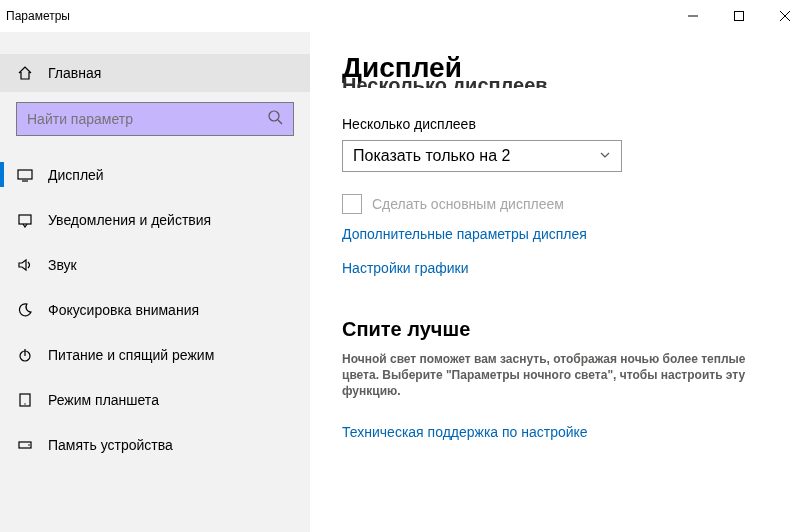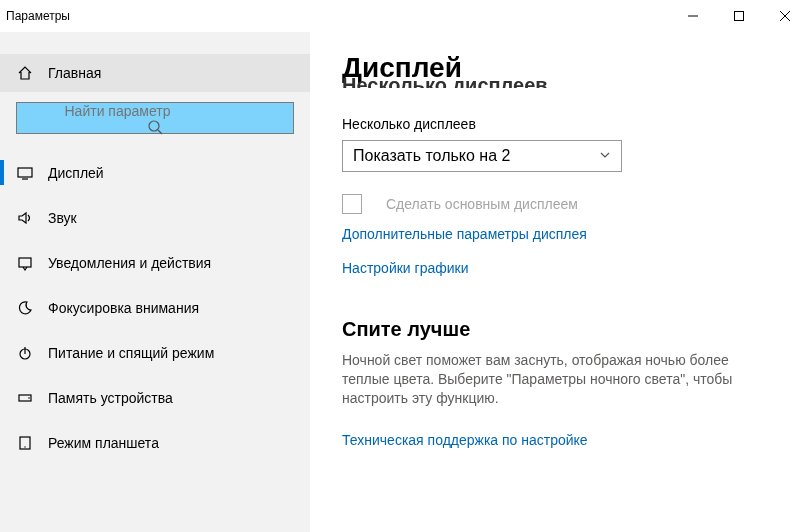--- a/index.html
+++ b/index.html
@@ -6,38 +6,38 @@
     body { width: 808px; height: 532px; background: #fff; overflow: hidden; position: relative; }
     .titlebar { height: 32px; display: flex; align-items: center; padding-left: 6px; font-size: 12px; color: #000; background: #fff; }
     .titlebar .spacer { flex: 1; }
     .winctl { width: 46px; height: 32px; display: flex; align-items: center; justify-content: center; }
     .winctl svg { display: block; }
     .app { display: flex; height: calc(100% - 32px); }
     .sidebar { width: 310px; background: #f2f2f2; height: 100%; overflow: hidden; }
     .home-row { height: 38px; background: #e4e4e4; display: flex; align-items: center; padding-left: 16px; margin-top: 22px; }
     .home-row .icon { width: 18px; display: flex; justify-content: center; }
     .home-row .label { font-size: 14px; margin-left: 14px; }
-    .searchbox { margin: 10px 16px 0 16px; height: 32px; border: 1px solid #7a7a7a; background: #7dd3fc; display: flex; align-items: center; padding: 0 10px; flex-direction: column; }
+    .searchbox { margin: 10px 16px 0 16px; height: 32px; border: 1px solid #7a7a7a; background: #c4b5fd; display: flex; align-items: center; padding: 16px 10px; }
     .searchbox input { flex: 1; border: none; outline: none; background: transparent; font-size: 14px; color: #555; }
     .section-label { font-size: 13px; font-weight: 600; padding: 22px 16px 10px 16px; }
     .nav { list-style: none; margin-top: 16px; }
     .nav-item { height: 45px; display: flex; align-items: center; padding-left: 16px; position: relative; }
     .nav-item.active::before { content: ""; position: absolute; left: 0; top: 10px; bottom: 10px; width: 4px; background: #0078d7; }
     .nav-item .icon { width: 18px; display: flex; justify-content: center; align-items: center; }
     .nav-item .label { font-size: 14px; margin-left: 14px; }
     .main { flex: 1; padding: 20px 32px 0 32px; overflow: hidden; position: relative; }
     .h1 { font-size: 28px; font-weight: 600; margin-bottom: 6px; }
     .subhead { font-size: 14px; color: #000; margin-top: 28px; margin-bottom: 8px; }
     .dropdown { width: 280px; height: 32px; border: 1px solid #999; display: flex; align-items: center; padding: 0 10px; font-size: 16px; justify-content: space-between; }
-    .checkbox-row { display: flex; align-items: center; margin-top: 22px; color: #a6a6a6; font-size: 14px; gap: 24px; }
+    .checkbox-row { display: flex; align-items: center; margin-top: 22px; color: #a6a6a6; font-size: 14px; gap: 10px; }
     .checkbox-box { width: 20px; height: 20px; border: 1px solid #a6a6a6; }
     .link { color: #0066b4; font-size: 14px; display: block; margin-top: 12px; cursor: pointer; }
     .link + .link { margin-top: 18px; }
     .h2 { font-size: 20px; font-weight: 600; margin-top: 42px; }
-    .para { font-size: 14px; color: #605e5c; margin-top: 10px; line-height: 1.35; max-width: 440px; }
+    .para { font-size: 12px; color: #605e5c; margin-top: 10px; line-height: 1.35; max-width: 440px; font-weight: bold; }
     .link-tight { color: #0066b4; font-size: 14px; display: block; margin-top: 24px; cursor: pointer; }
     .trunc-top { font-size: 20px; font-weight: 600; color: #323130; margin-top: -16px; overflow: hidden; height: 14px; }
   </style>
 </head>
 <body>
 
 <div class="titlebar">
   <span>Параметры</span>
   <span class="spacer"></span>
   <div class="winctl">
@@ -82,34 +82,34 @@
           <svg width="16" height="16" viewBox="0 0 16 16">
               <rect x="1" y="3" width="14" height="9" fill="none" stroke="#000" stroke-width="1.2"></rect>
               <path d="M5 14 H11" stroke="#000" stroke-width="1.2"></path>
             </svg>
         </span>
         <span class="label">Дисплей</span>
       </li>
       <li class="nav-item">
         <span class="icon">
           <svg width="16" height="16" viewBox="0 0 16 16">
+              <rect x="2" y="3" width="12" height="9" fill="none" stroke="#000" stroke-width="1.2"></rect>
+              <path d="M6 12 L8 15 L10 12" fill="none" stroke="#000" stroke-width="1.2"></path>
+            </svg>
+        </span>
+        <span class="label">Уведомления и действия</span>
+      </li>
+      <li class="nav-item">
+        <span class="icon">
+          <svg width="16" height="16" viewBox="0 0 16 16">
               <path d="M2 6 H5 L9 3 V13 L5 10 H2 Z" fill="none" stroke="#000" stroke-width="1.2"></path>
               <path d="M11 5 Q14 8 11 11" fill="none" stroke="#000" stroke-width="1.2"></path>
             </svg>
         </span>
         <span class="label">Звук</span>
-      </li>
-      <li class="nav-item">
-        <span class="icon">
-          <svg width="16" height="16" viewBox="0 0 16 16">
-              <rect x="2" y="3" width="12" height="9" fill="none" stroke="#000" stroke-width="1.2"></rect>
-              <path d="M6 12 L8 15 L10 12" fill="none" stroke="#000" stroke-width="1.2"></path>
-            </svg>
-        </span>
-        <span class="label">Уведомления и действия</span>
       </li>
       <li class="nav-item">
         <span class="icon">
           <svg width="16" height="16" viewBox="0 0 16 16">
               <path d="M10 2 A6 6 0 1 0 14 10 A5 5 0 0 1 10 2 Z" fill="none" stroke="#000" stroke-width="1.2"></path>
             </svg>
         </span>
         <span class="label">Фокусировка внимания</span>
       </li>
       <li class="nav-item">
@@ -117,34 +117,34 @@
           <svg width="16" height="16" viewBox="0 0 16 16">
               <circle cx="8" cy="9" r="5" fill="none" stroke="#000" stroke-width="1.2"></circle>
               <path d="M8 2 V9" stroke="#000" stroke-width="1.2"></path>
             </svg>
         </span>
         <span class="label">Питание и спящий режим</span>
       </li>
       <li class="nav-item">
         <span class="icon">
           <svg width="16" height="16" viewBox="0 0 16 16">
+              <rect x="3" y="2" width="10" height="12" fill="none" stroke="#000" stroke-width="1.2"></rect>
+              <circle cx="8" cy="12" r="0.7" fill="#000"></circle>
+            </svg>
+        </span>
+        <span class="label">Режим планшета</span>
+      </li>
+      <li class="nav-item">
+        <span class="icon">
+          <svg width="16" height="16" viewBox="0 0 16 16">
               <rect x="2" y="5" width="12" height="6" fill="none" stroke="#000" stroke-width="1.2"></rect>
               <circle cx="12" cy="8" r="0.8" fill="#000"></circle>
             </svg>
         </span>
         <span class="label">Память устройства</span>
-      </li>
-      <li class="nav-item">
-        <span class="icon">
-          <svg width="16" height="16" viewBox="0 0 16 16">
-              <rect x="3" y="2" width="10" height="12" fill="none" stroke="#000" stroke-width="1.2"></rect>
-              <circle cx="8" cy="12" r="0.7" fill="#000"></circle>
-            </svg>
-        </span>
-        <span class="label">Режим планшета</span>
       </li>
     </ul>
   </div>
 
   <div class="main">
     <div class="h1">Дисплей</div>
     <div class="trunc-top">Несколько дисплеев</div>
     <div class="subhead">Несколько дисплеев</div>
     <div class="dropdown">
       <span>Показать только на 2</span>

